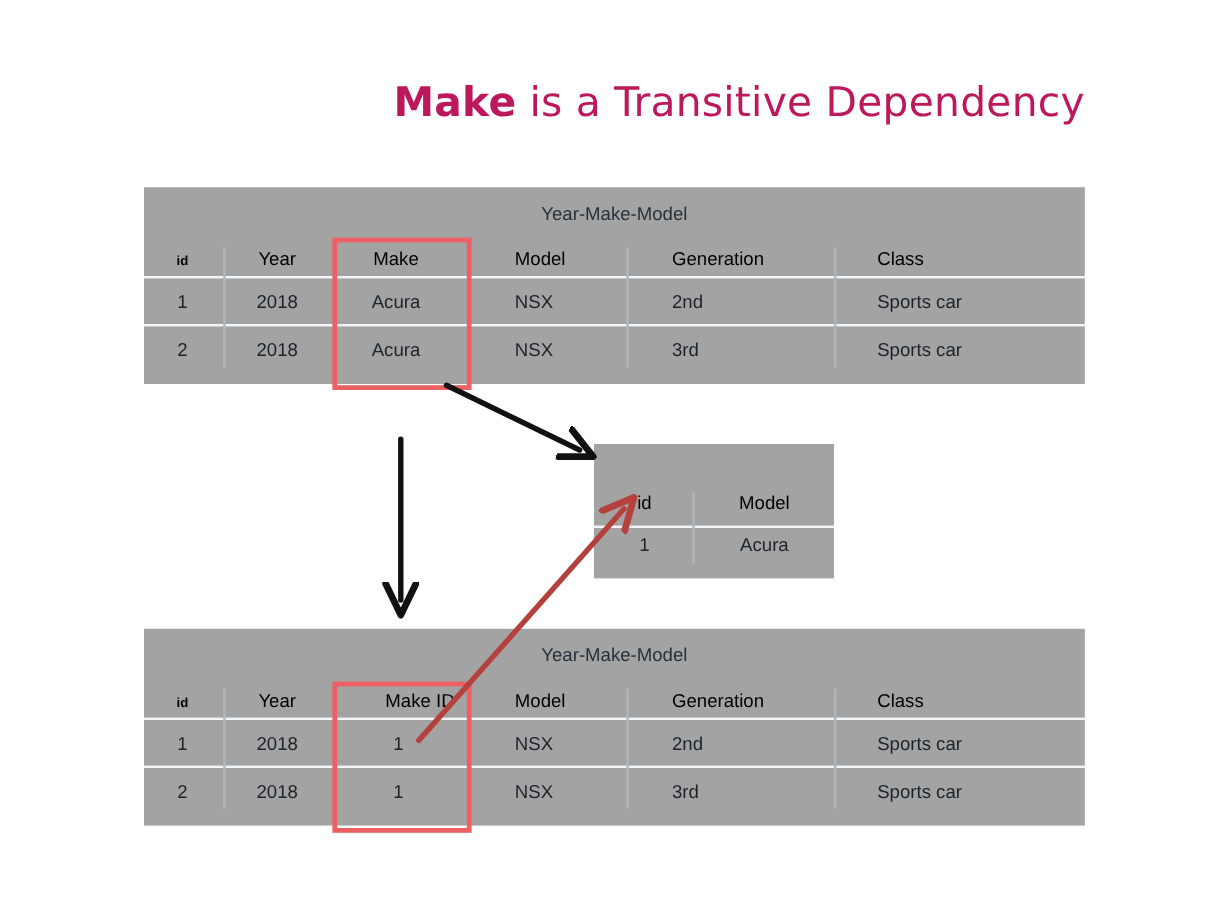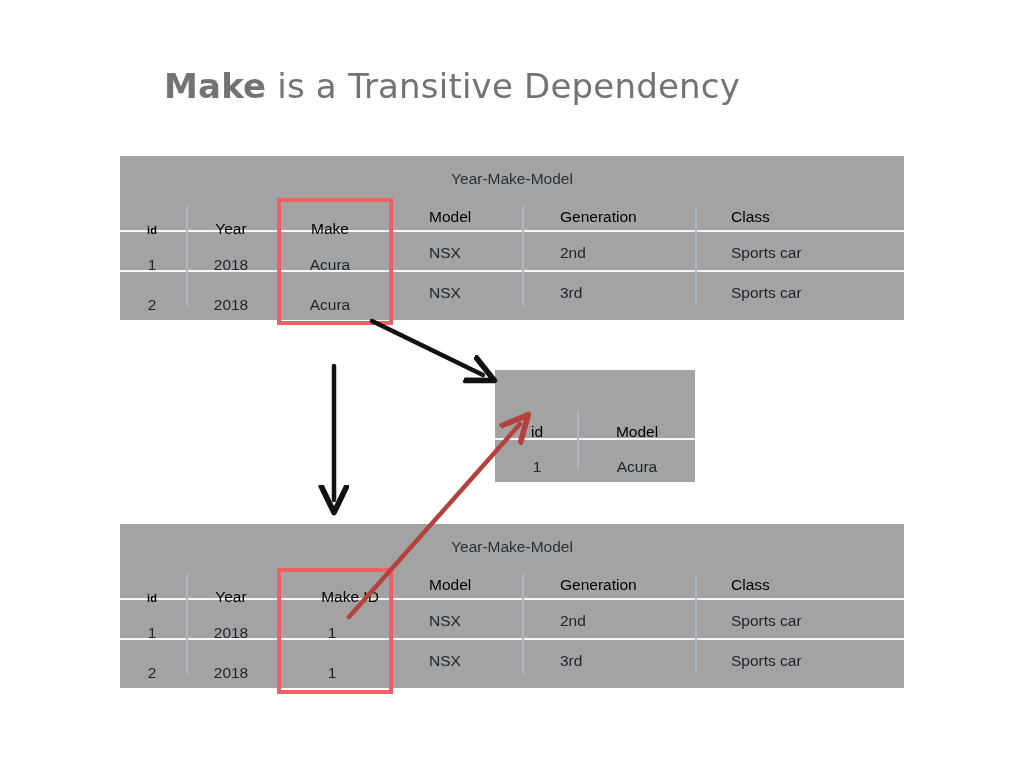--- a/index.html
+++ b/index.html
@@ -18,25 +18,25 @@
     width: 1024px;
     height: 768px;
   }
 
   
   .title {
     position: absolute;
     left: 0;
     top: 66px;
     width: 904px;
-    text-align: center;
+    text-align: right;
     font-family: "DejaVu Sans", sans-serif;
     font-size: 34px;
     font-weight: 400;
-    color: #737373;
+    color: #be185d;
     letter-spacing: 0.2px;
     white-space: nowrap;
   }
   .title .strong {
     font-weight: 700;
   }
 
   
   .table-block {
     position: absolute;
@@ -64,21 +64,20 @@
     color: #000000;
   }
   .cell.hdr-small {
     font-weight: 700;
     font-size: 11px;
     color: #000000;
   }
   .cell.ctr {
     text-align: center;
     transform: translateX(-50%);
-    margin-top: 12px;
   }
 
   
   .rowline {
     position: absolute;
     height: 2px;
     background: #f4f7f9;
   }
   
   .vdiv {

